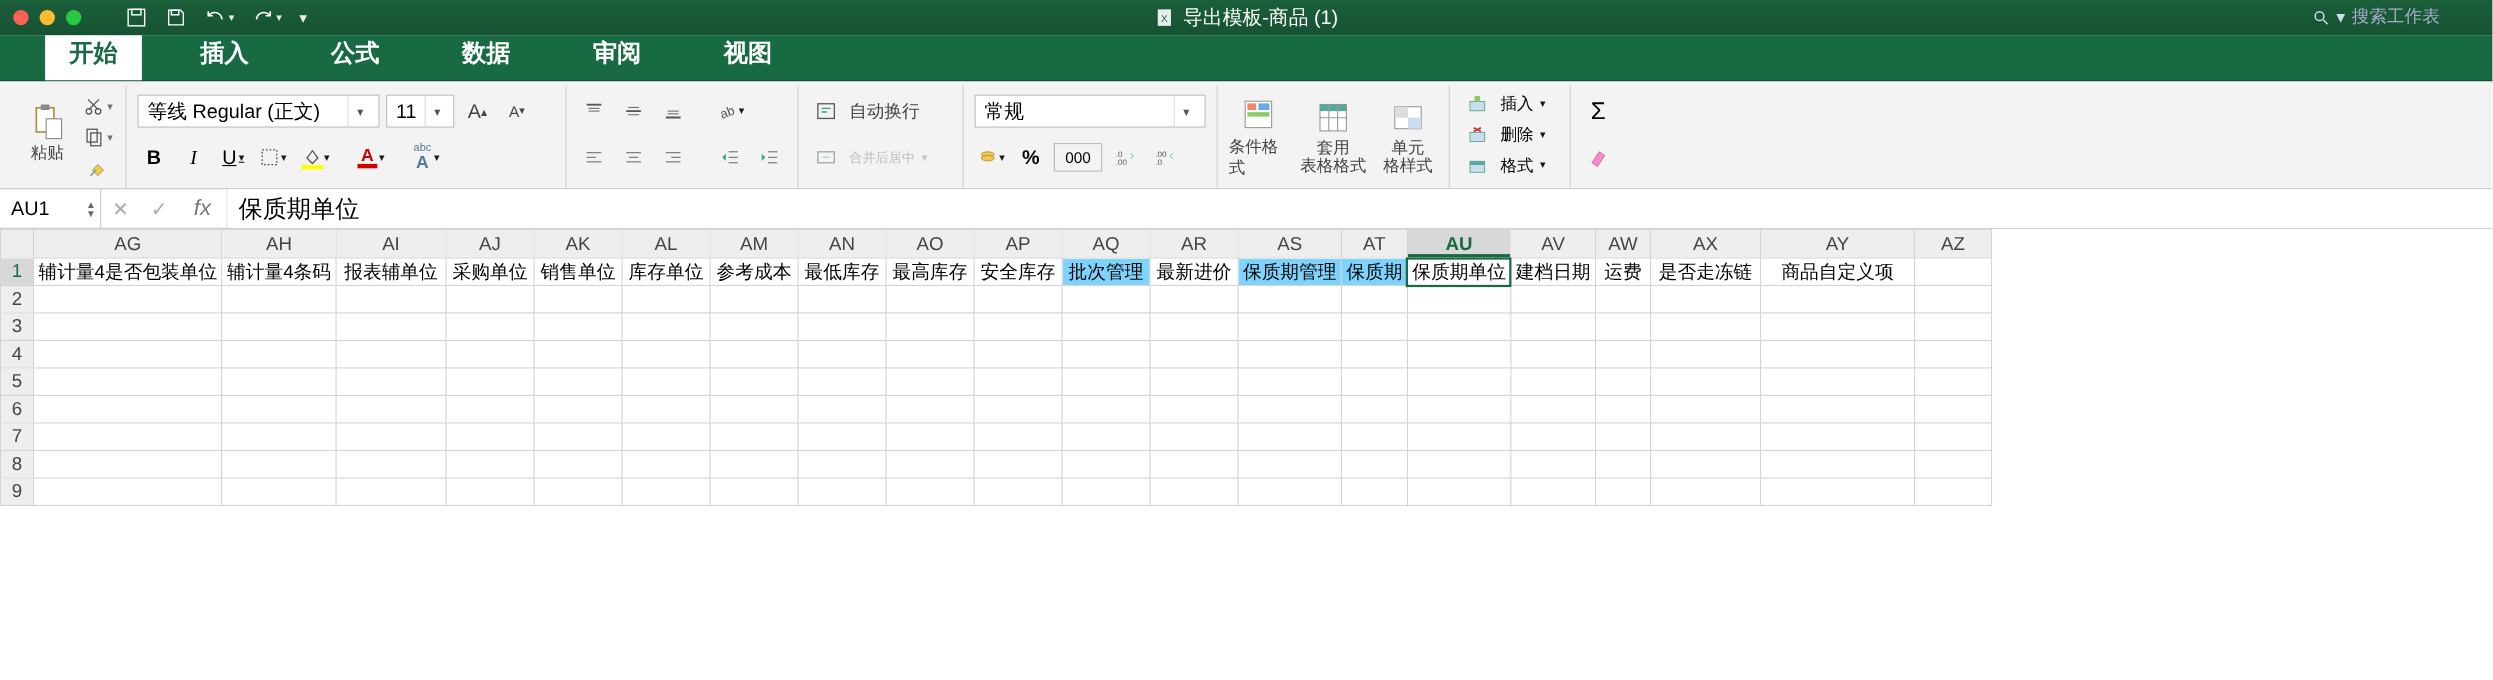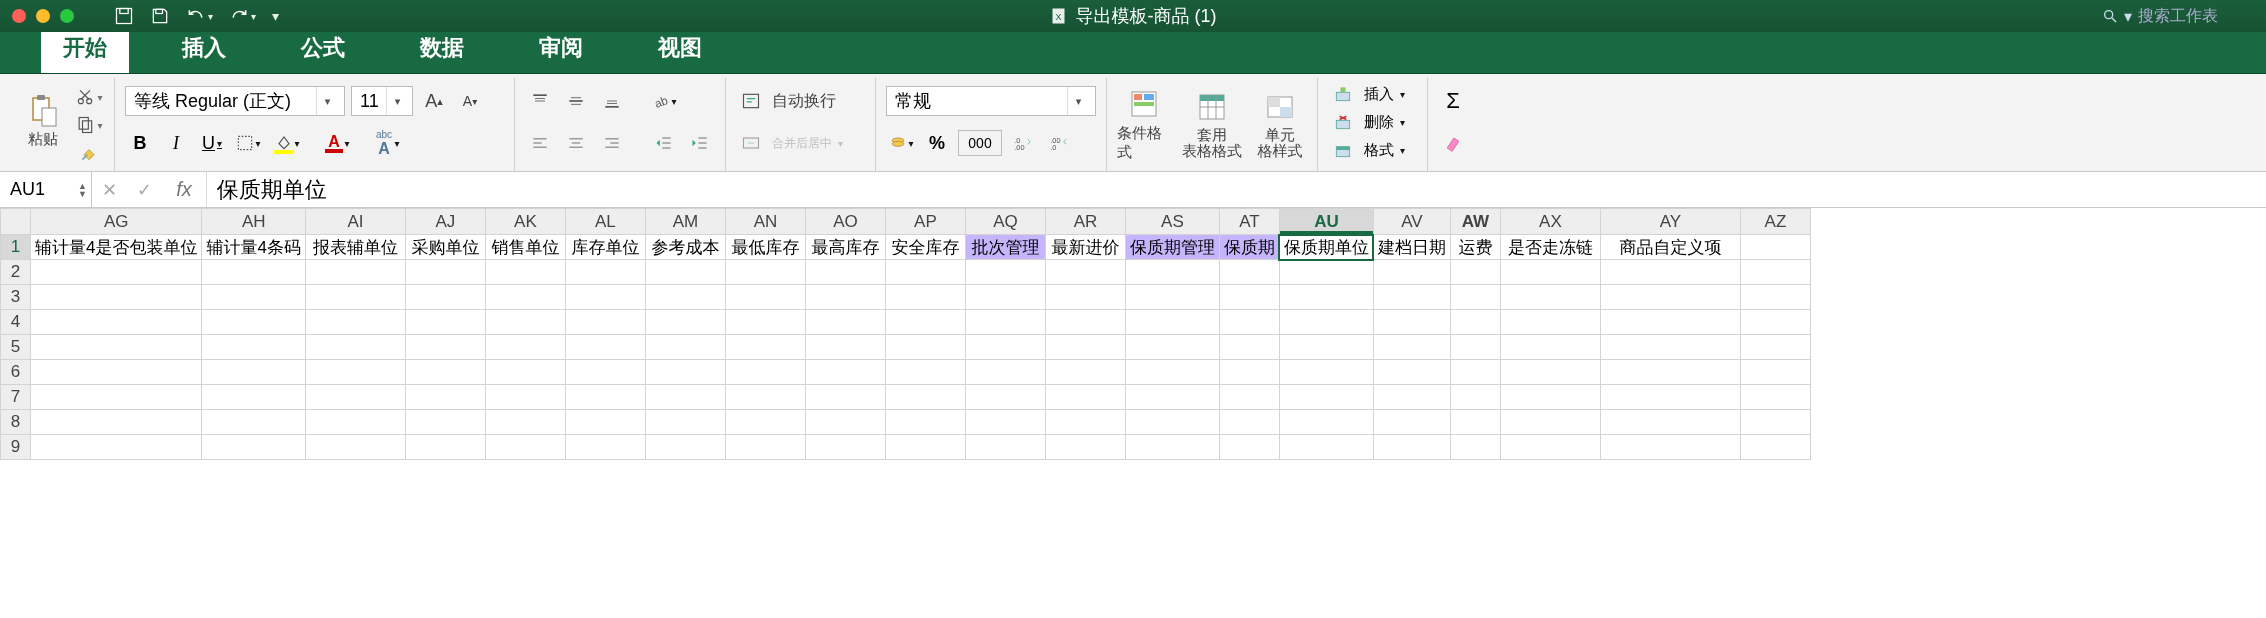--- a/index.html
+++ b/index.html
@@ -52,21 +52,21 @@
   
   .gridwrap { position: relative; }
   table.grid { border-collapse: collapse; table-layout: fixed; }
   .grid th, .grid td { border: 1px solid #d4d4d4; font-size: 17px; text-align: center; height: 25px; overflow: hidden; white-space: nowrap; }
   .grid thead th { background: #eee; color: #444; font-weight: normal; height: 26px; position: relative;}
   .grid tbody th.rowhdr { background: #eee; width: 30px; font-weight: normal; color: #444; }
   .grid thead th.active { background: #d8d8d8; color: #176a41; font-weight:600; }
   .grid thead th.active::after { content:""; position:absolute; left:0; right:0; bottom:0; height:3px; background:#176a41;}
   .grid tbody th.rowhdr.active { background: #d8d8d8; color:#176a41; }
   .corner { background: #eee; width: 30px; }
-  .hl { background: #c4b5fd; }
+  .hl { background: #7dd3fc; }
   .selcell { outline: 2px solid #176a41; outline-offset: -1px; }
   .datacell { padding: 0 4px; text-align: center; }
 
   .stackbtn { display:flex; flex-direction:column; align-items:center; gap:0; }
 
   .icon-stroke { fill:none; stroke:#555; stroke-width:1.4; }
 </style>
 </head>
 <body>
 
@@ -454,21 +454,21 @@
           <th style="width: 80px;">AM</th>
           <th style="width: 80px;">AN</th>
           <th style="width: 80px;">AO</th>
           <th style="width: 80px;">AP</th>
           <th style="width: 80px;">AQ</th>
           <th style="width: 80px;">AR</th>
           <th style="width: 90px;">AS</th>
           <th style="width: 41px;">AT</th>
           <th class="active" style="width: 94px;">AU</th>
           <th style="width: 72px;">AV</th>
-          <th style="width: 50px; font-weight: bold;">AW</th>
+          <th style="width: 50px;">AW</th>
           <th style="width: 100px;">AX</th>
           <th style="width: 140px;">AY</th>
           <th style="width: 70px;">AZ</th>
         </tr>
       </thead>
       <tbody>
         <tr>
           <th class="rowhdr active">1</th>
           <td class="datacell">辅计量4是否包装单位</td>
           <td class="datacell">辅计量4条码</td>

